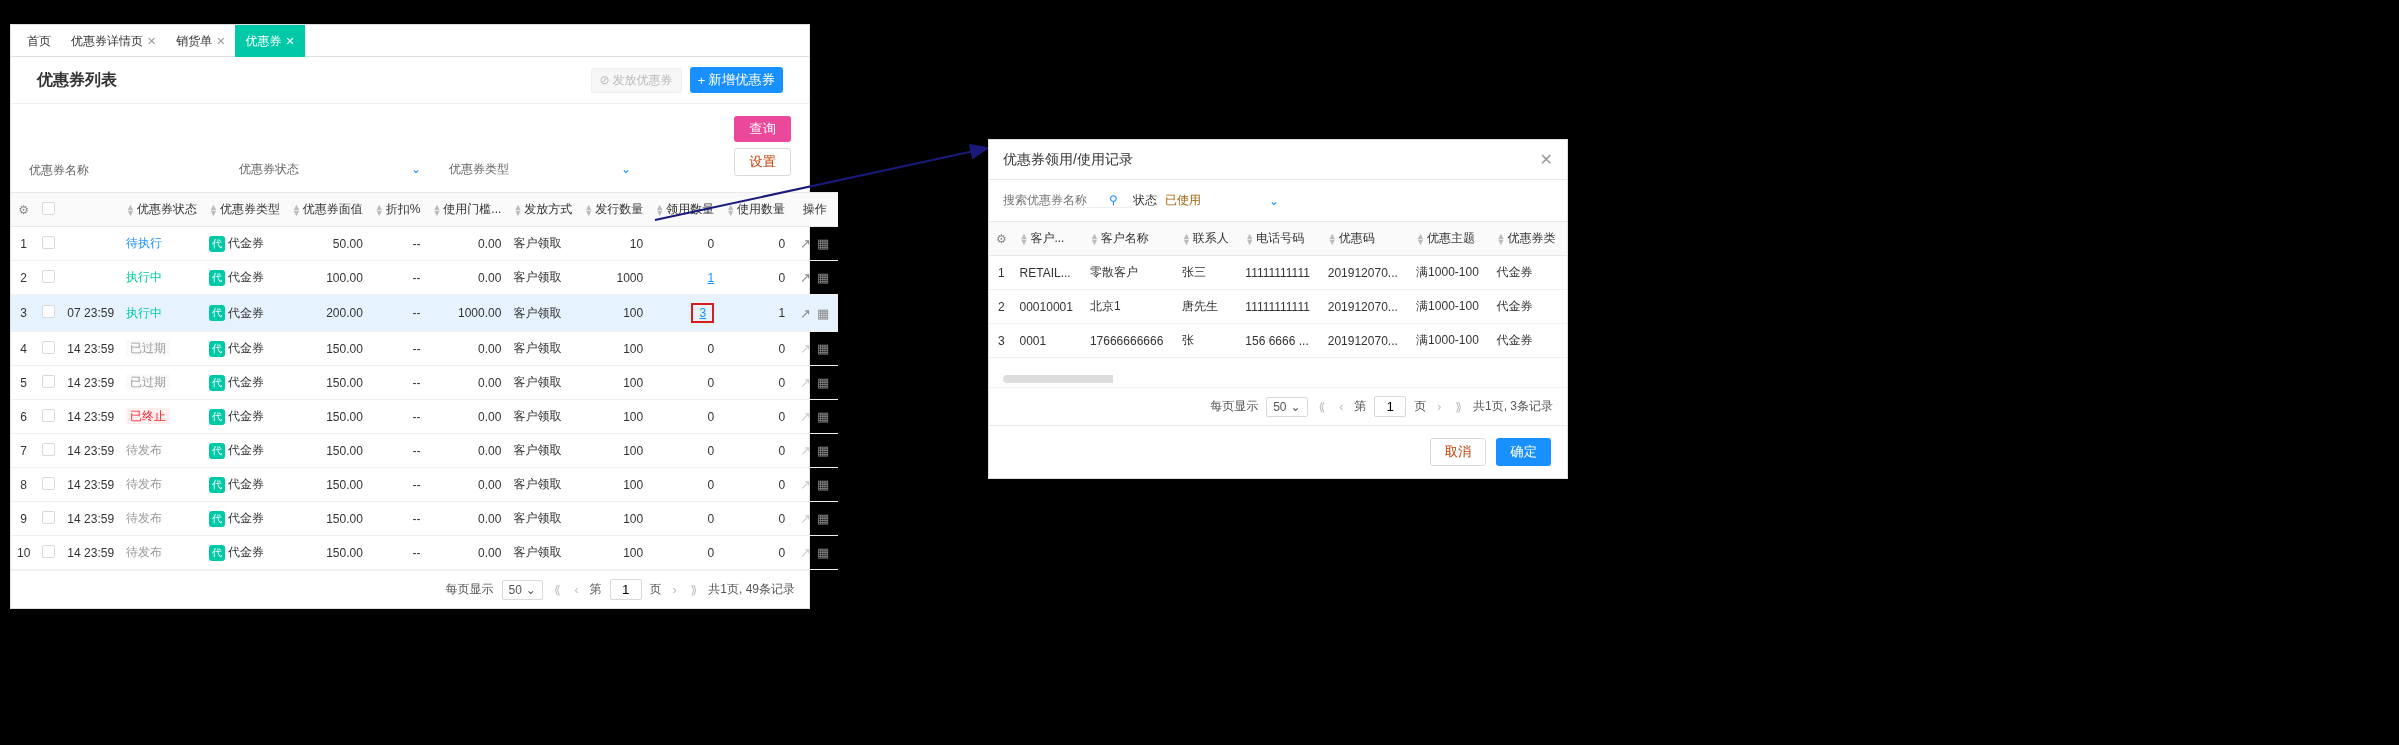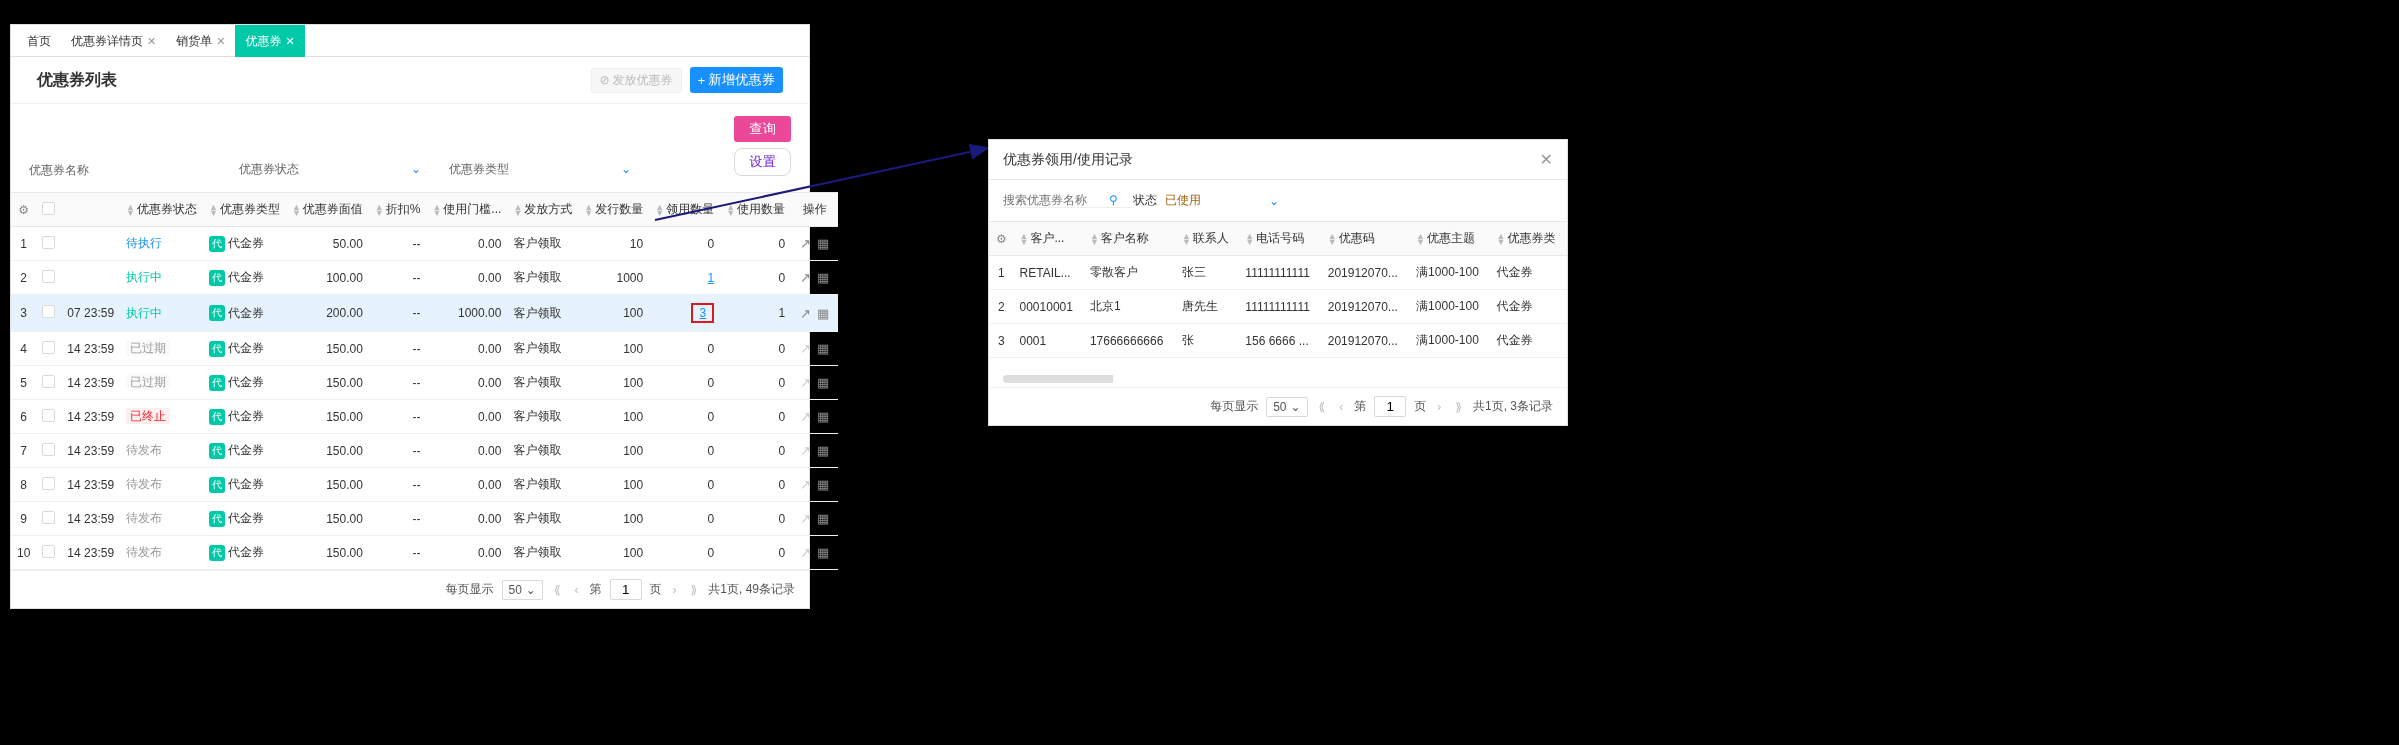--- a/index.html
+++ b/index.html
@@ -14,21 +14,21 @@
 .tab .close { color: #999; font-size: 11px; }
 .tab.active { background: #00c9a7; color: #fff; }
 .tab.active .close { color: #fff; }
 
 
 .title-row { display: flex; align-items: center; justify-content: space-between; padding: 10px 26px; border-bottom: 1px solid #f0f0f0; }
 .title-row h2 { font-size: 16px; font-weight: 600; }
 .title-actions { display: flex; gap: 8px; align-items: center; }
 .btn-disabled { color: #bbb; background: #f7f7f7; border: 1px solid #eee; padding: 3px 8px; border-radius: 3px; display: flex; align-items: center; gap: 3px; }
 .btn-primary { background: #1890ff; color: #fff; border: none; padding: 4px 8px; border-radius: 3px; cursor: pointer; display: flex; align-items: center; gap: 3px; }
-.btn-default { background: #fff; color: #6d28d9; border: 1px solid #d9d9d9; padding: 4px 14px; border-radius: 8px; cursor: pointer; }
+.btn-default { background: #fff; color: #c2410c; border: 1px solid #d9d9d9; padding: 4px 14px; border-radius: 3px; cursor: pointer; }
 .btn-search { background: #ec4899; color: #fff; border: none; padding: 4px 14px; border-radius: 3px; cursor: pointer; }
 
 
 .filters { display: flex; align-items: flex-start; padding: 12px 18px; gap: 24px; }
 .filter-group { display: flex; align-items: center; gap: 6px; margin-top: 44px; }
 .filter-group label { color: #666; }
 .filter-input { border: none; border-bottom: 1px solid transparent; padding: 2px 4px; width: 120px; }
 .filter-select { border: none; padding: 2px 4px; width: 120px; display: flex; justify-content: space-between; align-items: center; color: #999; }
 .filter-select .chev { color: #1890ff; }
 .filter-buttons { display: flex; flex-direction: column; gap: 6px; margin-left: auto; }
@@ -415,15 +415,19 @@
     </span>
     <span class="pg-btn">⟪</span>
     <span class="pg-btn">‹</span>
     <span>第</span>
     <input class="pg-input" value="1" style="">
     <span>页</span>
     <span class="pg-btn">›</span>
     <span class="pg-btn">⟫</span>
     <span>共1页, 3条记录</span>
   </div>
+  <div class="modal-foot">
+    <button class="btn-default">取消</button>
+    <button class="btn-primary" style="padding:4px 14px;">确定</button>
+  </div>
 </div>
 
 </div>
 
 </body></html>

